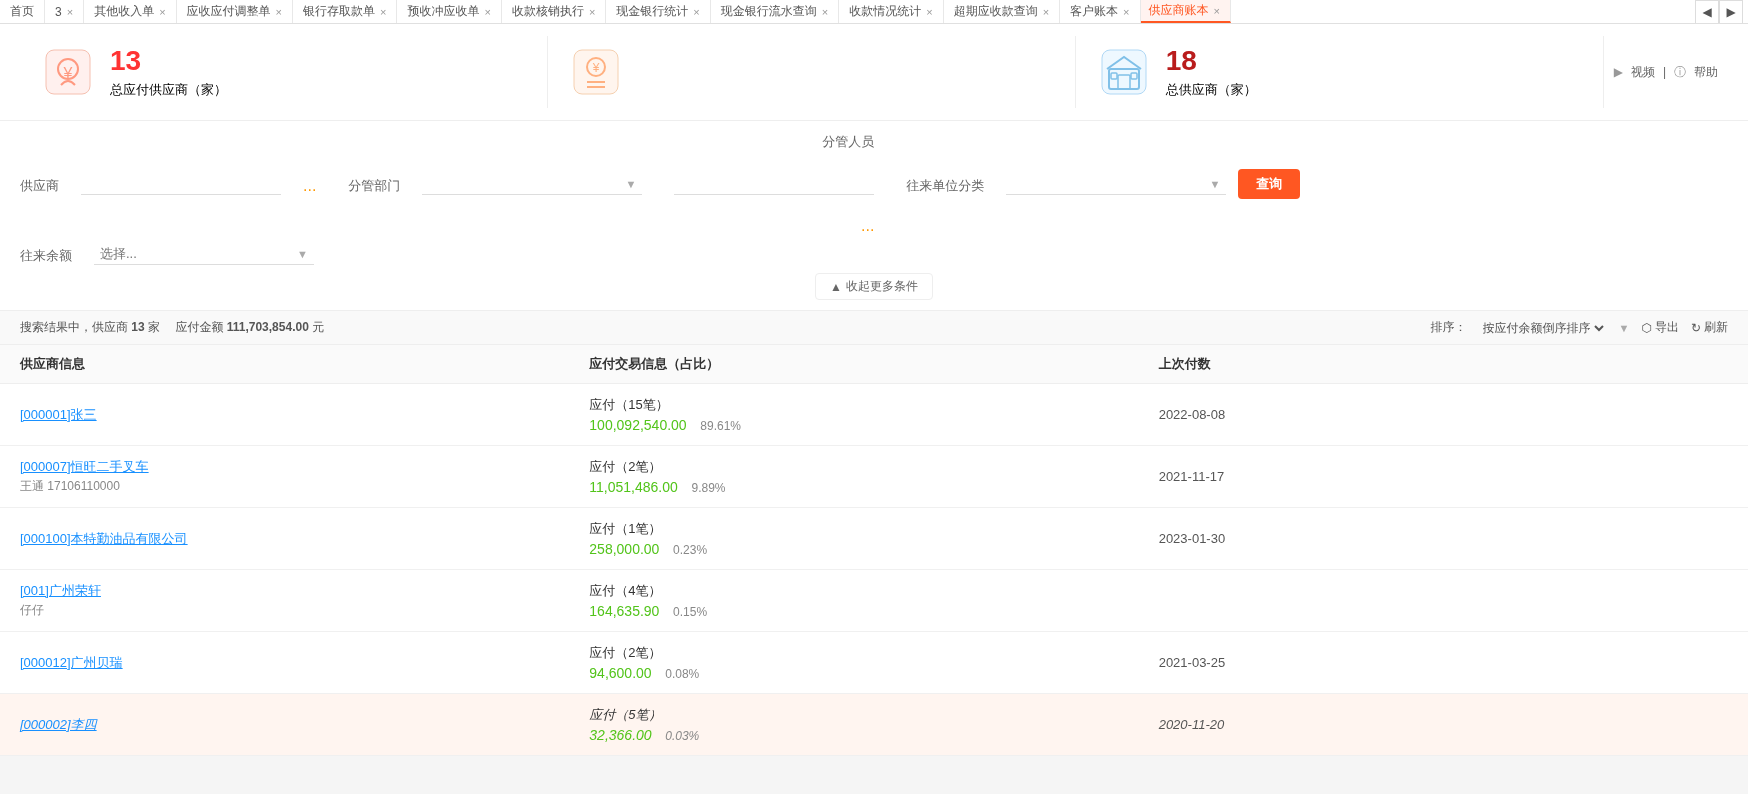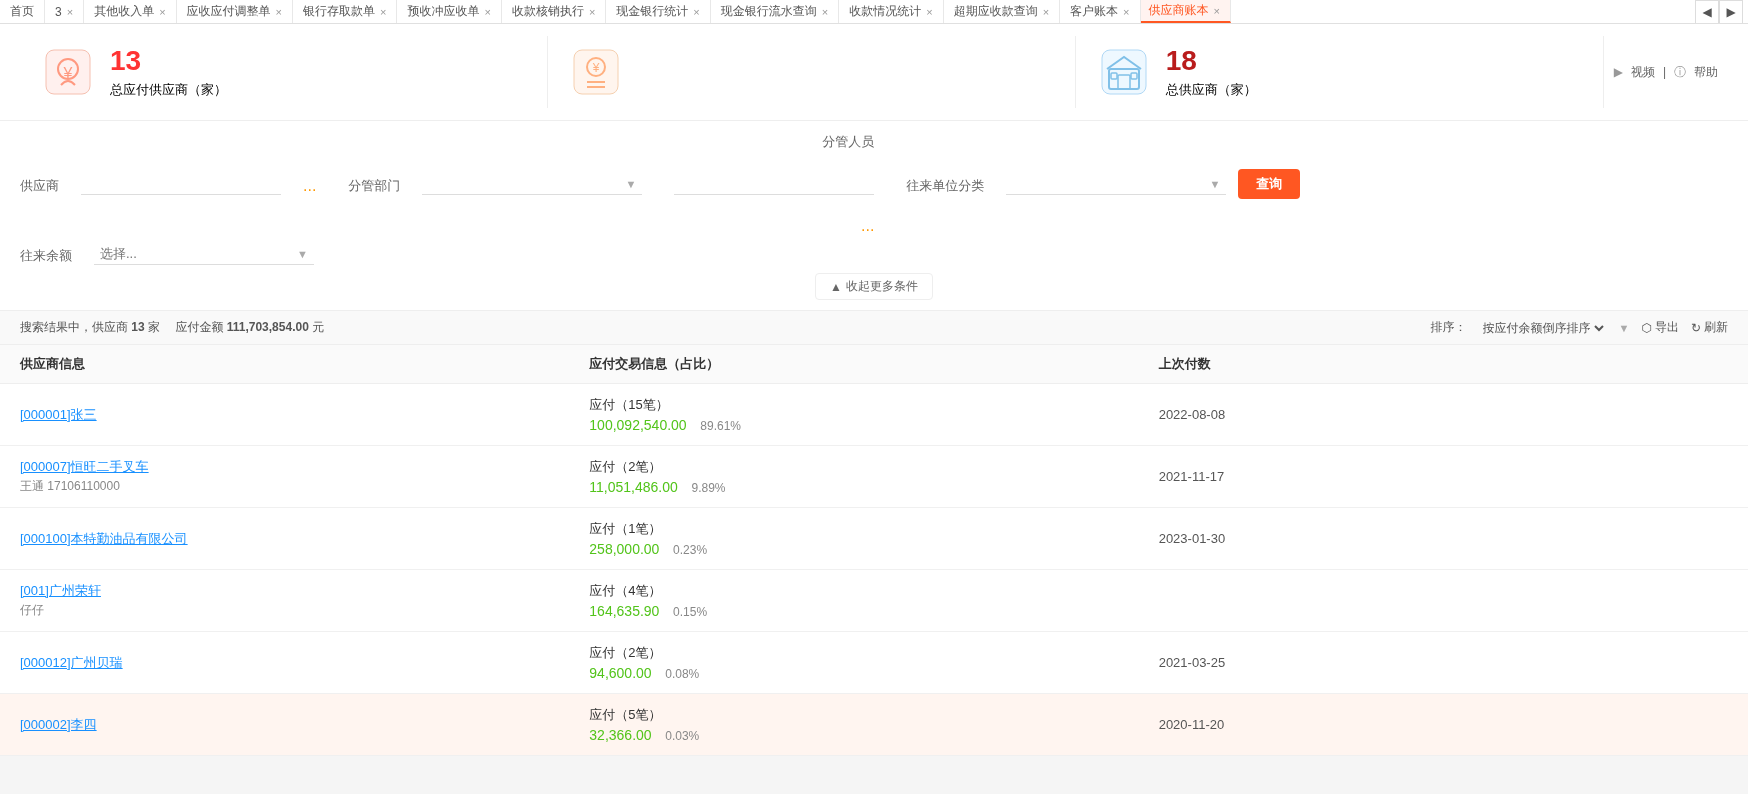--- a/index.html
+++ b/index.html
@@ -89,21 +89,21 @@
     .table-container { background: #fff; }
     .table-header {
       display: grid; grid-template-columns: 1fr 1fr 1fr;
       padding: 10px 20px; border-bottom: 1px solid #eee; background: #fafafa;
       font-weight: bold; font-size: 13px; color: #333;
     }
     .table-row {
       display: grid; grid-template-columns: 1fr 1fr 1fr;
       padding: 12px 20px; border-bottom: 1px solid #f0f0f0; align-items: center;
     }
-    .table-row.highlighted { background: #fff5f0; }
+    .table-row.highlighted { background: #fff5f0; font-style: italic; }
     .supplier-link { color: #1890ff; text-decoration: underline; cursor: pointer; font-size: 13px; }
     .supplier-sub { color: #888; font-size: 12px; margin-top: 2px; }
     .tx-info { display: flex; flex-direction: column; gap: 3px; }
     .tx-label { font-size: 13px; color: #333; }
     .tx-amount { color: #52c41a; font-size: 14px; font-weight: 500; }
     .tx-percent { color: #888; font-size: 12px; margin-left: 10px; }
     .last-payment { color: #555; font-size: 13px; }
 
     
     ::-webkit-scrollbar { width: 6px; height: 6px; }

